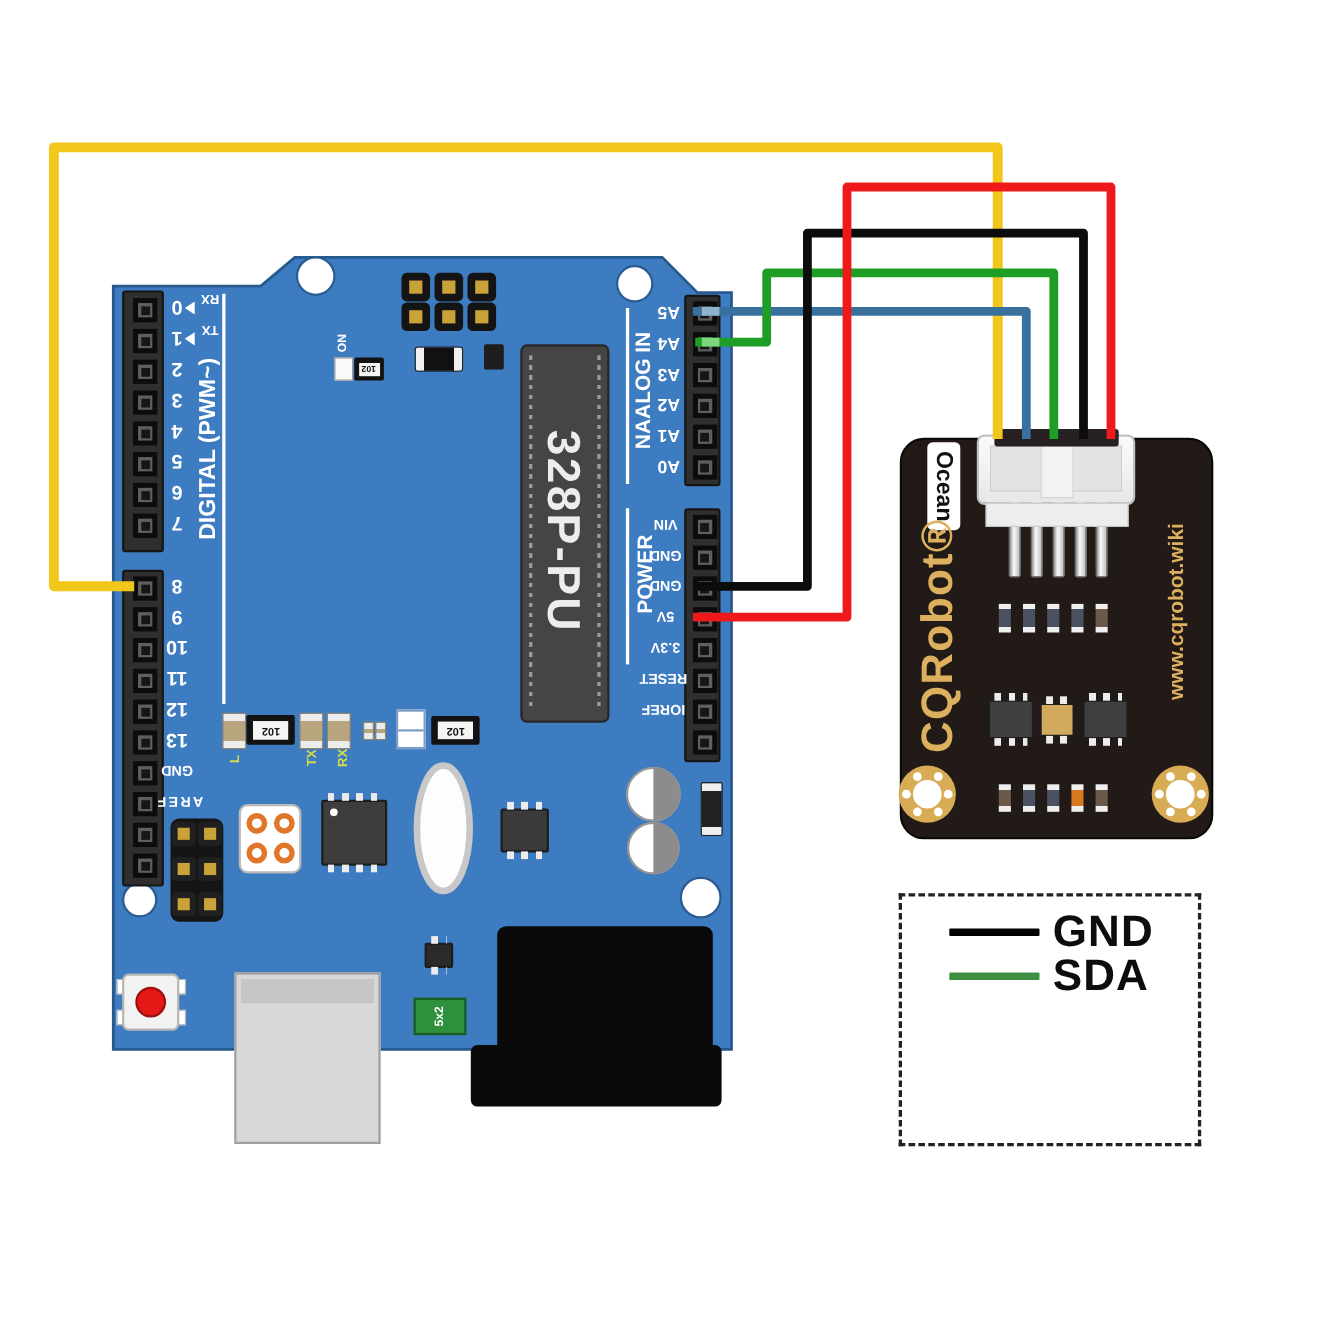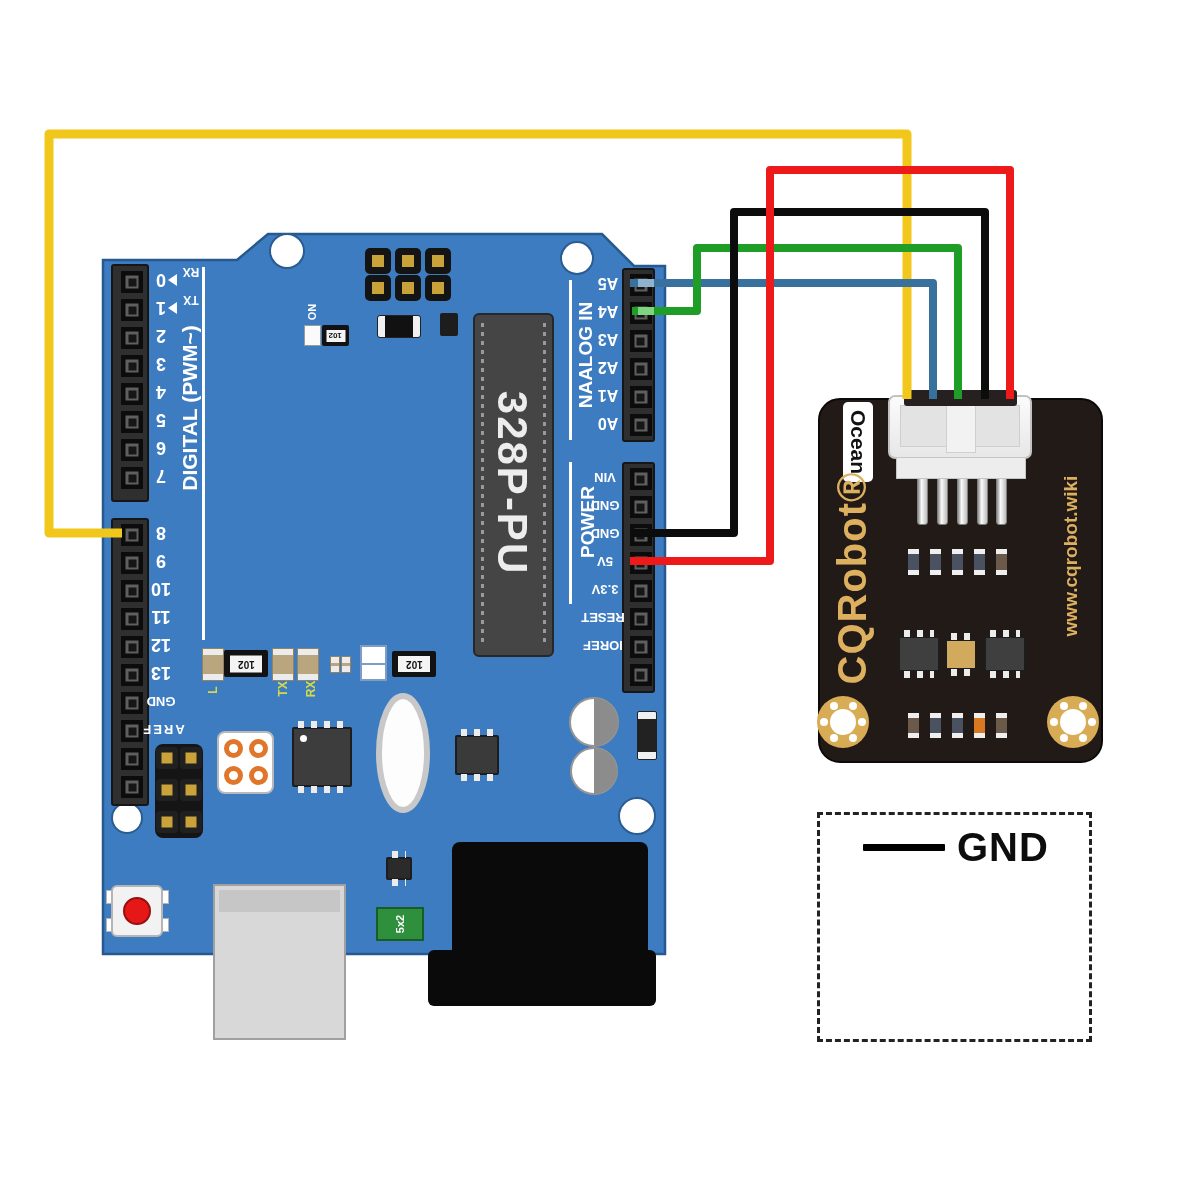--- a/index.html
+++ b/index.html
@@ -456,20 +456,24 @@
     <div style="position:absolute;left:56px;top:8px;width:28px;height:46px;background:#f2f2f2;border:1px solid #d0d0d0;"></div>
   </div>
   <div class="abs" style="left:896px;top:457px;width:128px;height:20px;background:#ededed;border:1px solid #c6c6c6;"></div>
   <div class="abs" style="left:904px;top:390px;width:113px;height:16px;background:#262020;border-radius:3px;"></div>
 
   <div class="legend">
     <div class="lrow">
       <div class="lswatch" style="background: rgb(0, 0, 0);"></div>
       <span class="llabel">GND</span>
     </div>
+    <div class="lrow">
+      <div class="lswatch" style="background: rgb(63, 143, 67);"></div>
+      <span class="llabel">SDA</span>
+    </div>
   </div>
 
   <svg id="wires" width="1200" height="1200" fill="none">
     <polyline points="122,533 49,533 49,134 907,134 907,399" stroke-width="9" stroke-linejoin="round" stroke="#f2c71b"></polyline>
     <polyline points="630,283 933,283 933,399" stroke-width="8" stroke-linejoin="round" stroke="#38719d"></polyline>
     <polyline points="632,311 697,311 697,248 958,248 958,399" stroke-width="8" stroke-linejoin="round" stroke="#1f9e27"></polyline>
     <polyline points="630,533 734,533 734,212 985,212 985,399" stroke-width="8" stroke-linejoin="round" stroke="#0c0c0c"></polyline>
     <polyline points="630,561 770,561 770,170 1010,170 1010,399" stroke-width="8" stroke-linejoin="round" stroke="#ee1a1a"></polyline>
     <rect x="638" y="279" width="16" height="8" fill="#8fb3cc"></rect>
     <rect x="638" y="307" width="16" height="8" fill="#7fd47f"></rect>

